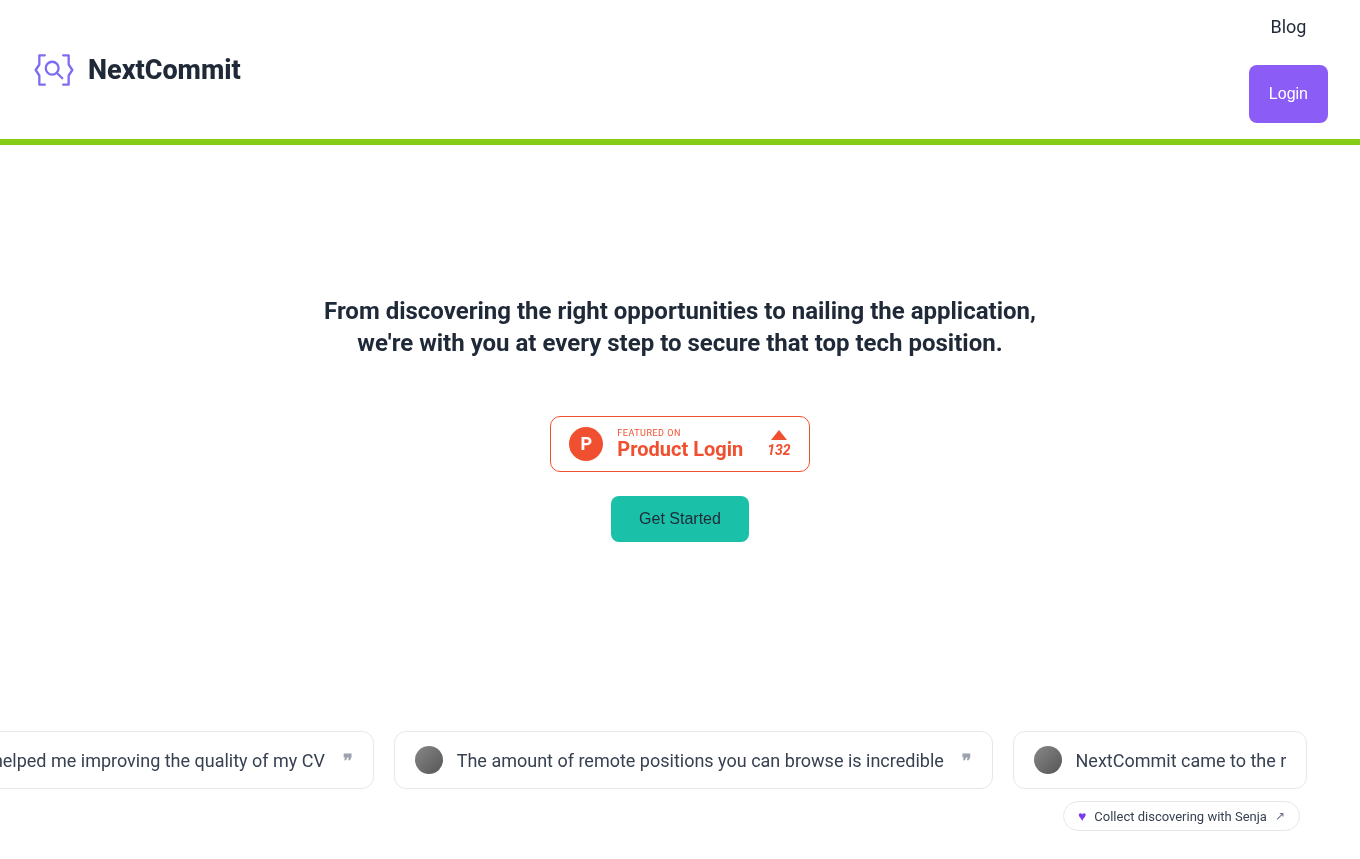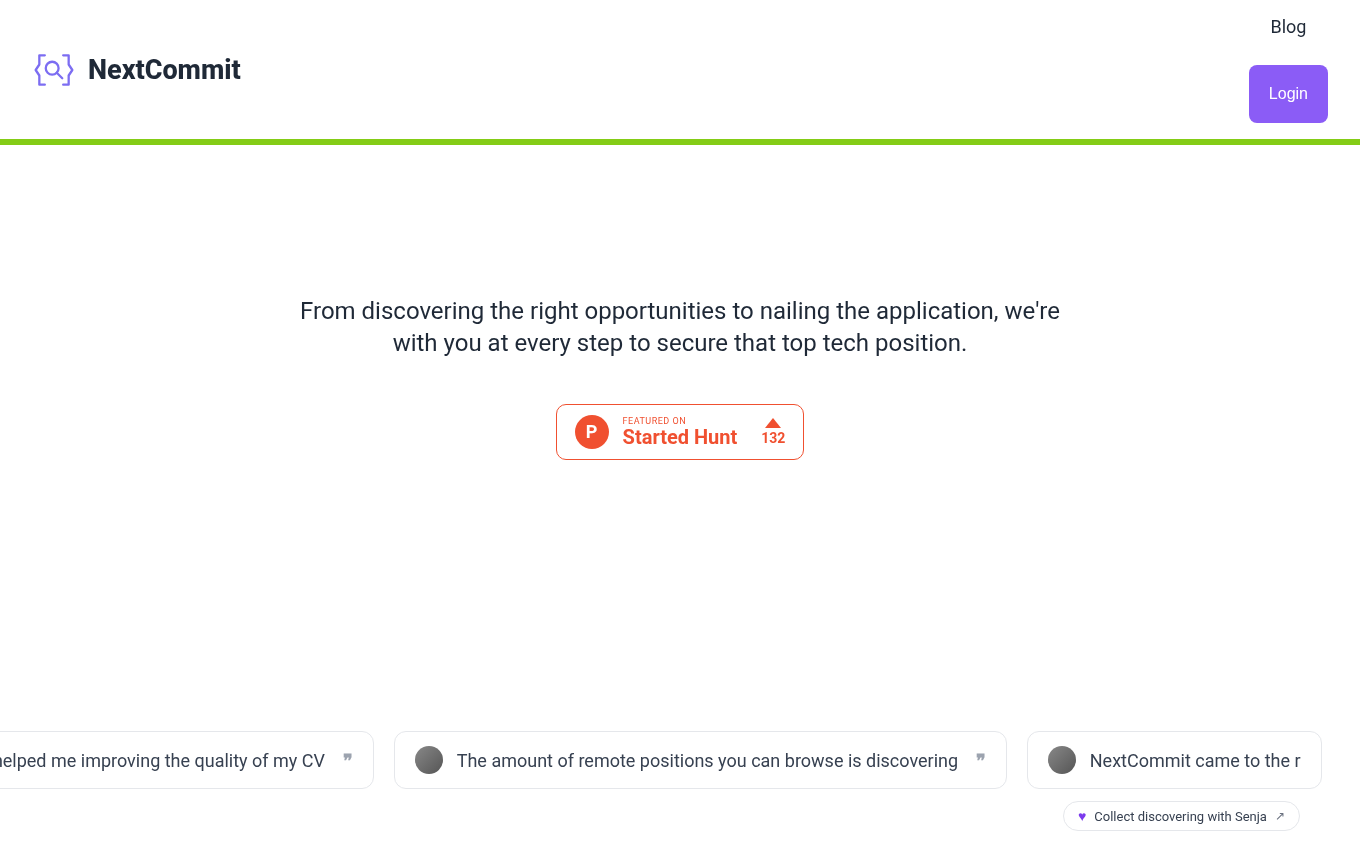--- a/index.html
+++ b/index.html
@@ -70,21 +70,22 @@
       margin-bottom: 36px;
       max-width: 900px;
       margin-left: auto;
       margin-right: auto;
     }
     .hero-sub {
       font-size: 24px;
       line-height: 1.35;
       color: #1f2937;
       max-width: 760px;
-      margin: 0 auto 44px;
+      margin: 0 auto 56px;
+      font-weight: bold;
     }
     .ph-badge {
       display: inline-flex;
       align-items: center;
       gap: 14px;
       border: 1px solid #f05030;
       background: #fff;
       border-radius: 10px;
       padding: 10px 18px;
       margin-bottom: 18px;
@@ -115,20 +116,21 @@
       font-size: 20px;
       font-weight: 700;
       color: #f05030;
       line-height: 1.1;
     }
     .ph-upvote {
       display: flex;
       flex-direction: column;
       align-items: center;
       margin-left: 10px;
+      font-style: italic;
     }
     .ph-triangle {
       width: 0;
       height: 0;
       border-left: 8px solid transparent;
       border-right: 8px solid transparent;
       border-bottom: 10px solid #f05030;
       margin-bottom: 2px;
     }
     .ph-count {
@@ -230,39 +232,42 @@
 </header>
 
 <section class="hero">
   <p class="hero-sub">From discovering the right opportunities to nailing the application, we're with you at every step to secure that top tech position.</p>
 
   <div>
     <a class="ph-badge">
       <span class="ph-circle">P</span>
       <span class="ph-text">
         <div class="ph-featured">FEATURED ON</div>
-        <div class="ph-name">Started Hunt</div>
+        <div class="ph-name">Product Login</div>
       </span>
       <span class="ph-upvote">
         <span class="ph-triangle"></span>
         <span class="ph-count">132</span>
       </span>
     </a>
   </div>
 
+  <div>
+    <button class="cta-btn">Get Started</button>
+  </div>
 </section>
 
 <div class="testimonials">
   <div class="testimonial-card partial-left">
     <span>tcommit helped me improving the quality of my CV</span>
     <span class="quote-mark">❞</span>
   </div>
   <div class="testimonial-card">
     <span class="avatar"></span>
-    <span>The amount of remote positions you can browse is discovering</span>
+    <span>The amount of remote positions you can browse is incredible</span>
     <span class="quote-mark">❞</span>
   </div>
   <div class="testimonial-card">
     <span class="avatar"></span>
     <span>NextCommit came to the r</span>
   </div>
 </div>
 
 <a class="senja-badge">
   <span class="heart-icon">♥</span>

